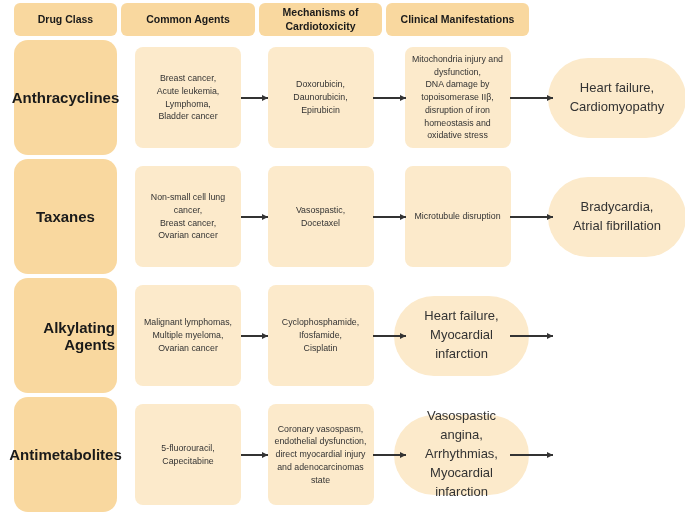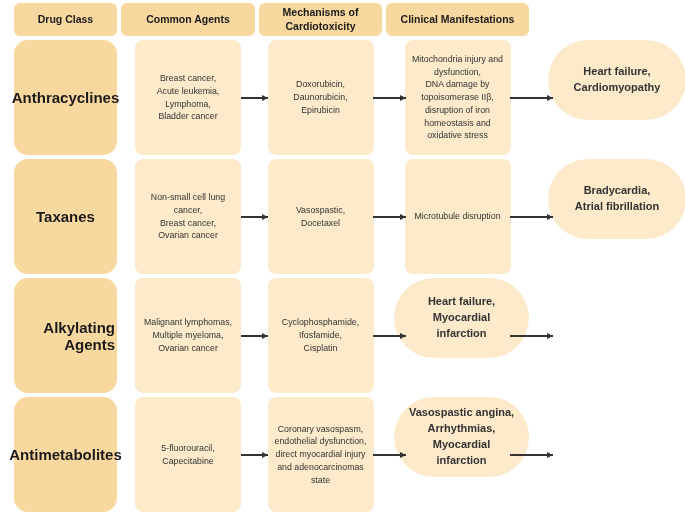--- a/index.html
+++ b/index.html
@@ -46,20 +46,21 @@
     align-items: center;
     justify-content: center;
     text-align: right;
     font-weight: bold;
     font-size: 15px;
     color: var(--heading-text, #1a1a1a);
     padding: 2px;
   }
   .cell {
     display: flex;
+    align-items: center;
     justify-content: center;
   }
   .box {
     width: 106px;
     min-height: 101px;
     background: var(--box-fill, #FCEACB);
     border-radius: 8px;
     display: flex;
     align-items: center;
     justify-content: center;
@@ -73,26 +74,25 @@
   .stadium {
     width: 138px;
     height: 80px;
     margin-left: 8px;
     background: var(--box-fill, #FCEACB);
     border-radius: 48px;
     display: flex;
     align-items: center;
     justify-content: center;
     text-align: center;
-    font-size: 11px;
+    font-size: 13px;
     line-height: 1.45;
     color: var(--body-text, #333333);
     white-space: pre-line;
     padding: 6px 14px;
-    font-weight: bold;
   }
   .arrow {
     position: absolute;
     top: 57px;
     height: 1.5px;
     background: var(--arrow, #333333);
   }
   .arrow::after {
     content: "";
     position: absolute;

